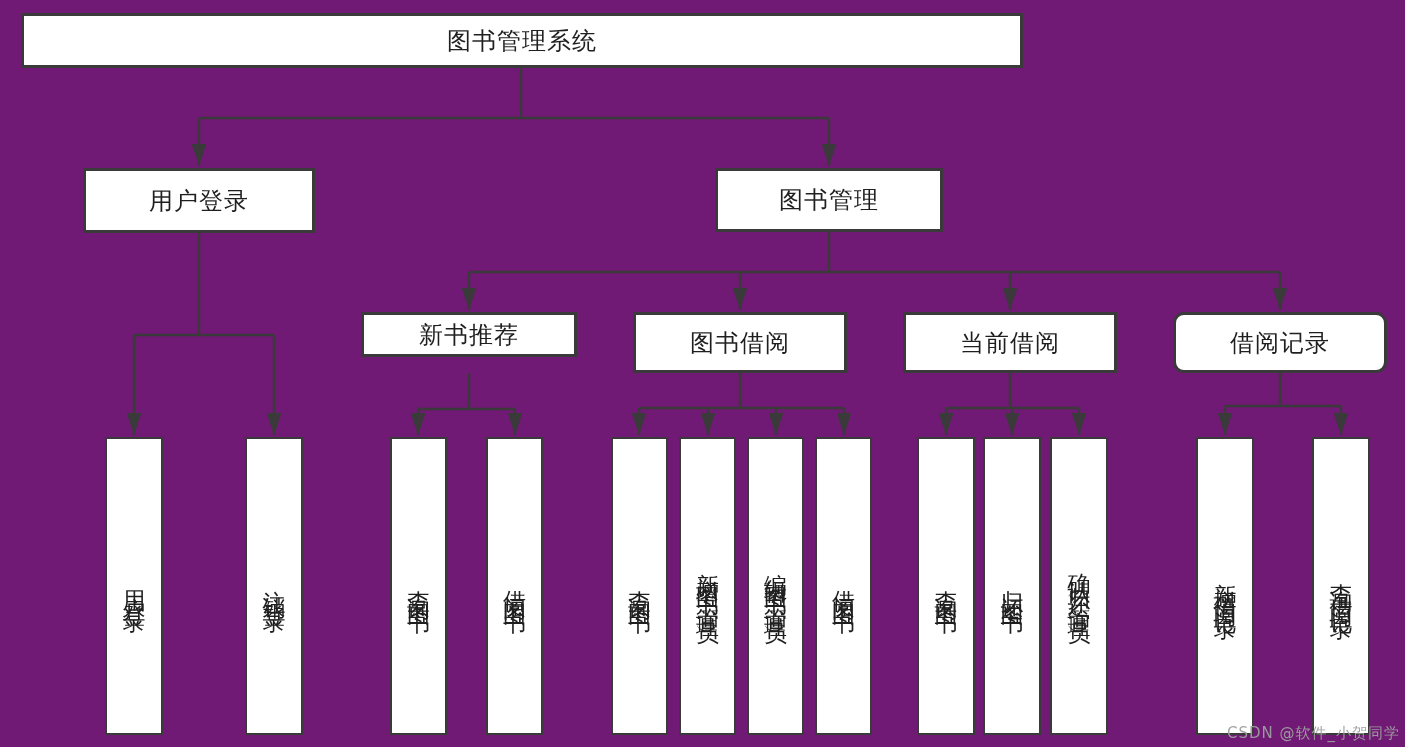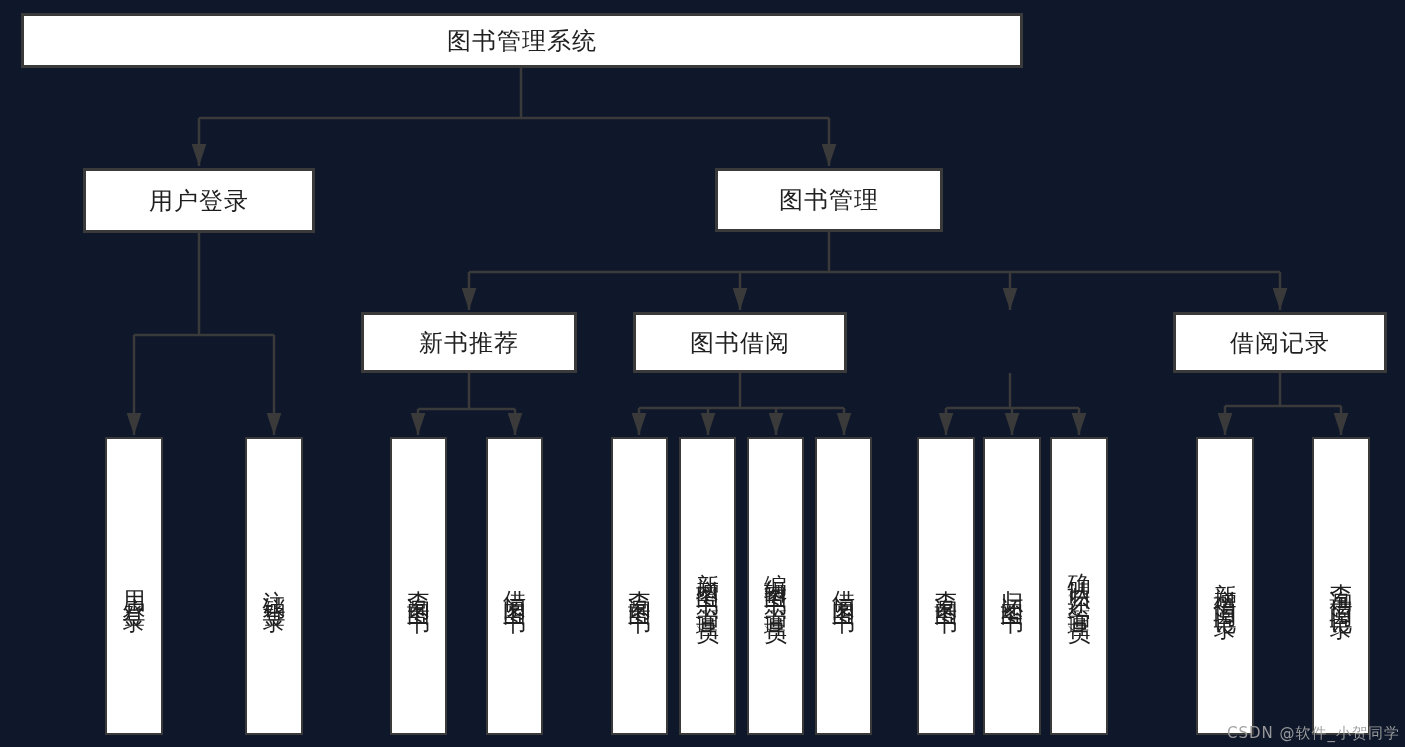--- a/index.html
+++ b/index.html
@@ -1,20 +1,20 @@
 <!DOCTYPE html>
 <html><head>
 <meta charset="utf-8">
 <style>
   html, body { margin: 0; padding: 0; background: #ffffff; }
   .stage {
     position: relative;
     width: 1405px;
     height: 747px;
-    background: #0f172a;
+    background: #701a75;
     overflow: hidden;
     font-family: "DejaVu Sans", "Liberation Sans", sans-serif;
     color: #1f1f1f;
   }
   .wires {
     position: absolute;
     left: 0; top: 0;
     width: 1405px; height: 747px;
     pointer-events: none;
   }
@@ -99,27 +99,30 @@
     <span>图书管理系统</span>
   </div>
 
   <div class="box hbox" style="left:83px; top:168px; width:232px; height:65px;">
     <span>用户登录</span>
   </div>
   <div class="box hbox" style="left:715px; top:168px; width:228px; height:64px;justify-content:center;">
     <span>图书管理</span>
   </div>
 
-  <div class="box hbox" style="left:361px; top:312px; width:216px; height:61px;">
+  <div class="box hbox" style="left:361px; top:312px; width:216px; height:45px;">
     <span>新书推荐</span>
   </div>
   <div class="box hbox" style="left:633px; top:312px; width:214px; height:61px;text-align:right;">
     <span>图书借阅</span>
   </div>
-  <div class="box hbox" style="left:1173px; top:312px; width:214px; height:61px;">
+  <div class="box hbox" style="left:903px; top:312px; width:214px; height:61px;">
+    <span>当前借阅</span>
+  </div>
+  <div class="box hbox" style="left:1173px; top:312px; width:214px; height:61px;border-radius:11px;">
     <span>借阅记录</span>
   </div>
 
   <div class="box leaf" style="left:105px; top:437px; width:58px; height:298px;">
     <span class="vtext">用户登录</span>
   </div>
   <div class="box leaf" style="left:245px; top:437px; width:58px; height:298px;">
     <span class="vtext">注销登录</span>
   </div>
 

